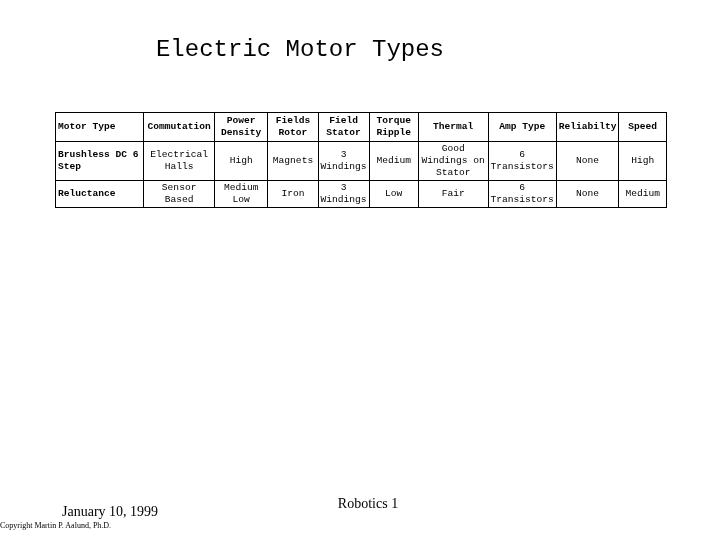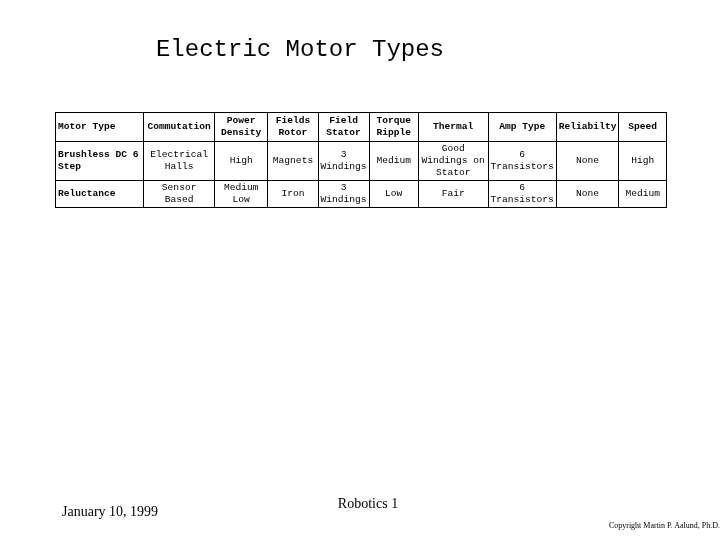--- a/index.html
+++ b/index.html
@@ -6,21 +6,21 @@
   body { width: 720px; height: 540px; background: #ffffff; position: relative; overflow: hidden; font-family: "Liberation Serif", serif; color: #000; }
   .title { position: absolute; top: 36px; left: 0; width: 600px; text-align: center; font-family: Liberation Mono, monospace; font-size: 24px; }
   table.motors { position: absolute; left: 55px; top: 112px; width: 612px; border-collapse: collapse; font-family: Liberation Mono, monospace; font-size: 9.6px; line-height: 12px; }
   table.motors th, table.motors td { border: 1px solid #000; text-align: center; vertical-align: middle; padding: 1px 2px; }
   table.motors th { font-weight: bold; height: 26px; }
   table.motors td { height: 24px; }
   table.motors .first { text-align: left; font-weight: bold; padding-left: 2px; }
   table.motors tr.tall td { height: 32px; }
   .footer-date { position: absolute; left: 62px; top: 496px; font-size: 14px; margin-top: 8px; }
   .footer-course { position: absolute; left: 0; width: 720px; top: 496px; text-align: center; font-size: 14px; margin-left: 8px; }
-  .footer-copy { position: absolute; left: 0; width: 720px; top: 521px; text-align: right; font-size: 8px; }
+  .footer-copy { position: absolute; left: 0; width: 720px; top: 521px; text-align: left; font-size: 8px; }
 </style>
 </head>
 <body>
 
 <div class="title">Electric Motor Types</div>
 
 <table class="motors">
   <thead>
     <tr>
       <th class="first" style="width:88px">Motor Type</th>

